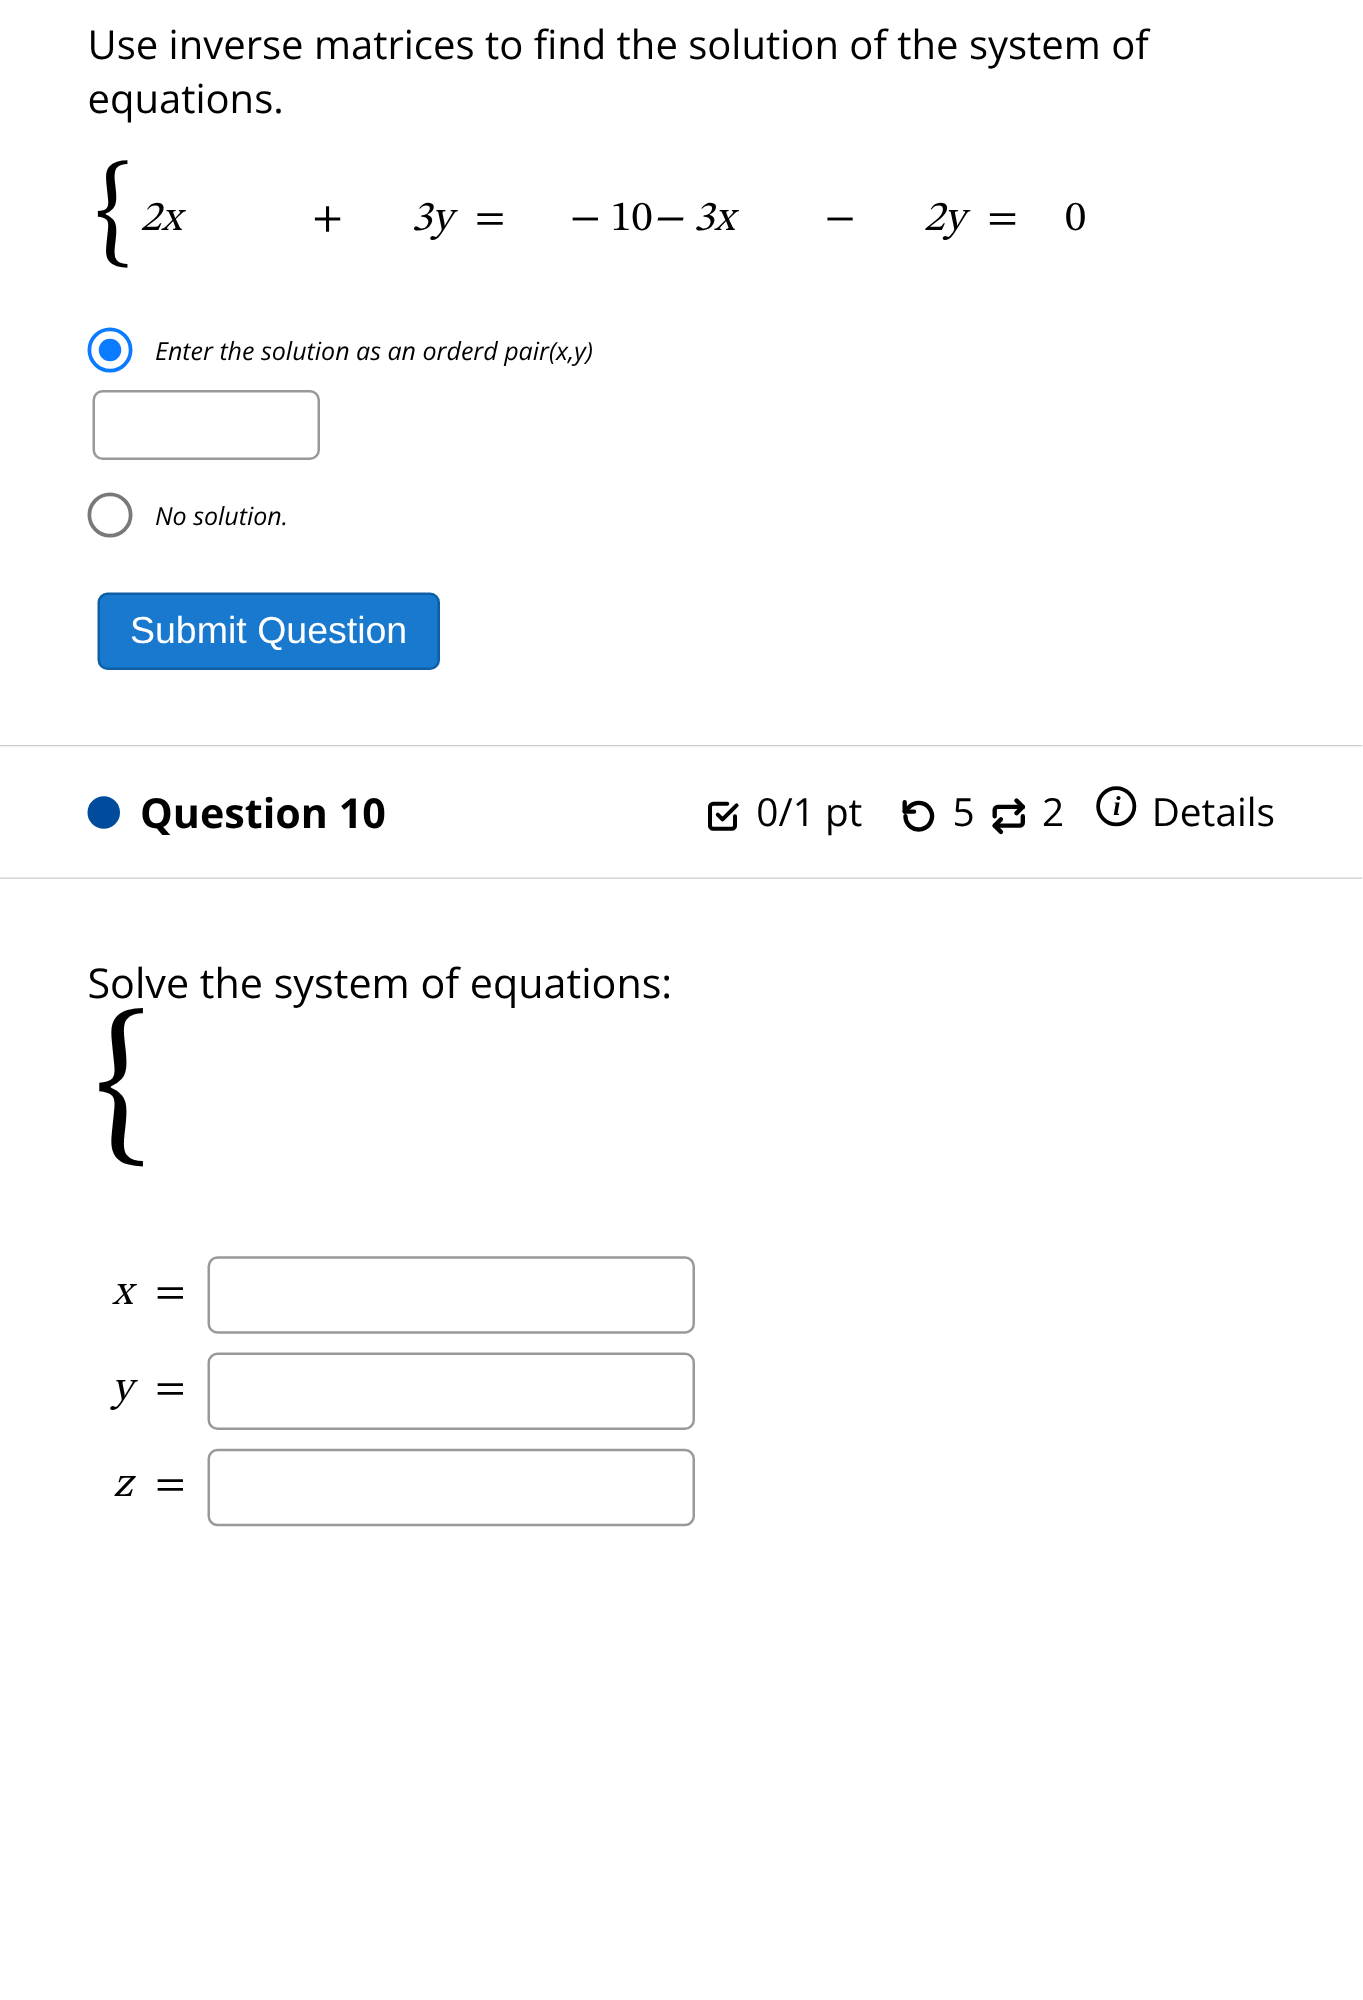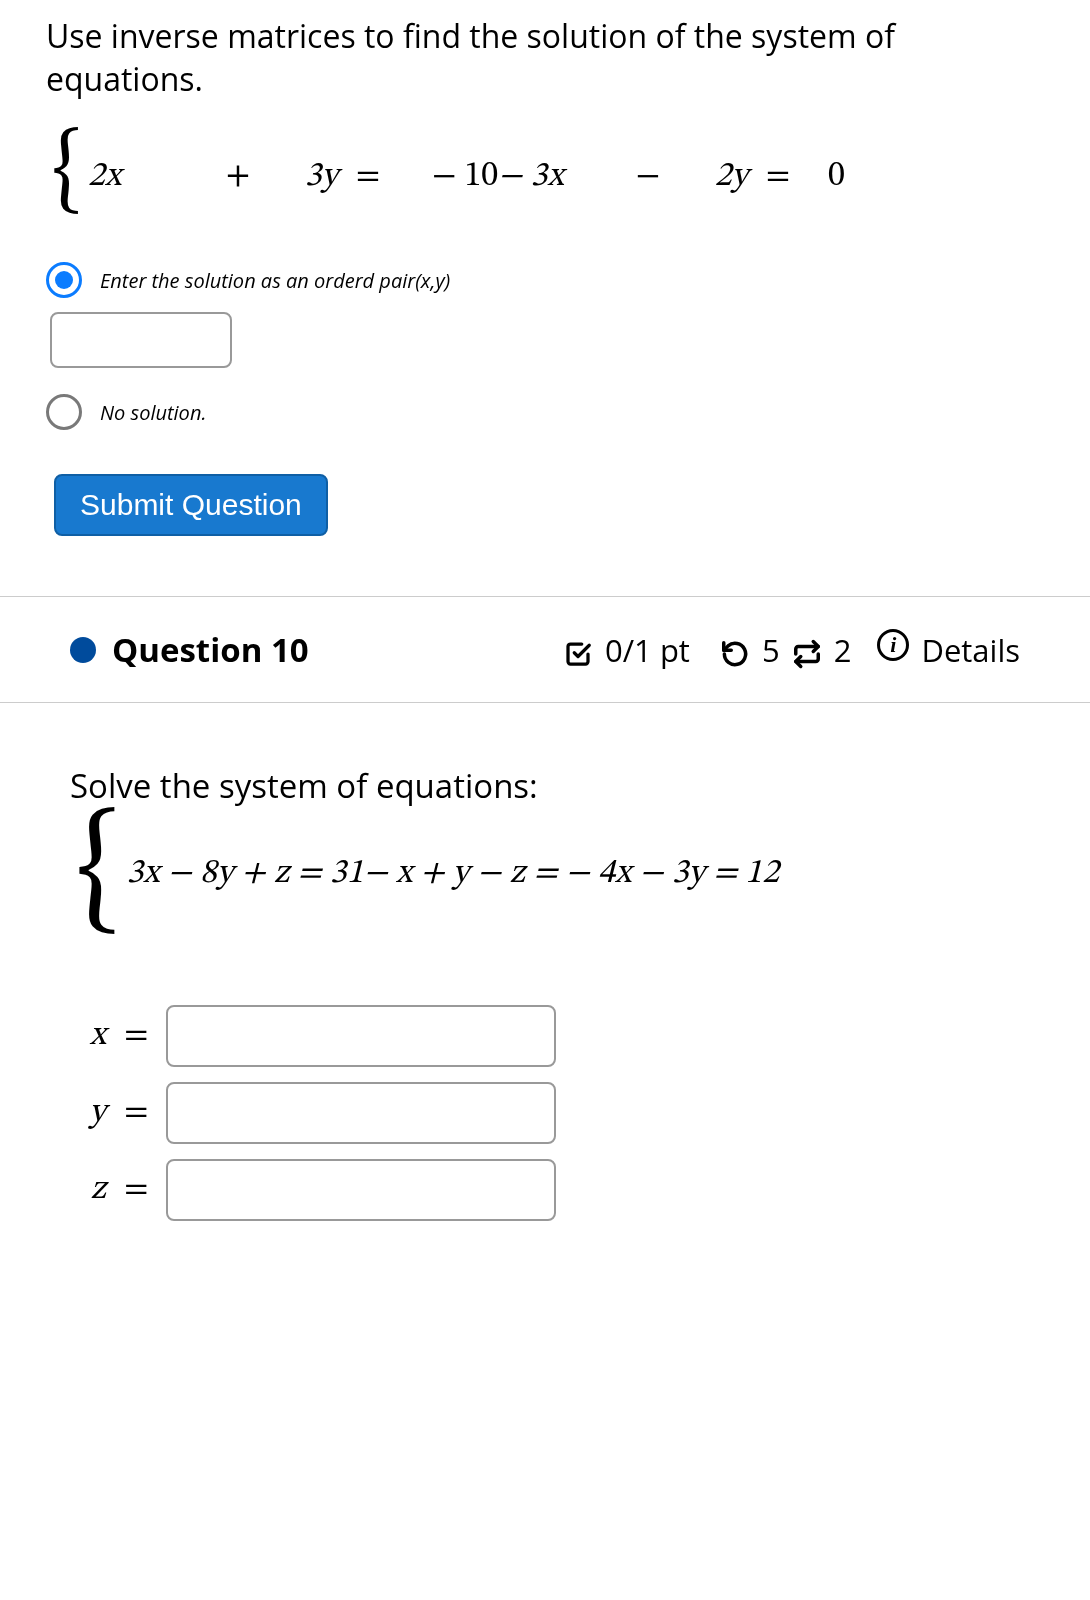--- a/index.html
+++ b/index.html
@@ -2,21 +2,21 @@
 <html><head>
 <meta charset="utf-8">
 <style>
   * { box-sizing: border-box; }
   body {
     font-family: "Open Sans", -apple-system, BlinkMacSystemFont, "Segoe UI", Helvetica, Arial, sans-serif;
     margin:0; padding:0; background:#fff; color:#000;
     font-size:28px;
   }
   .page { padding: 14px 0 40px 0; width:1090px; }
-  .pad { padding-left:46px; padding-right:70px; }
+  .pad { padding-left:70px; padding-right:70px; }
   .instr { font-size:32px; line-height:1.35; margin-bottom:30px; }
   .math { font-family: "STIX Two Math", "Cambria Math", "Latin Modern Math", "Times New Roman", serif; font-size:34px; }
   .it { font-style:italic; }
   .eqblock { display:flex; align-items:center; margin:0 0 40px 6px; }
   .brace { font-family:"Cambria Math","STIX Two Math",serif; font-size:92px; line-height:1; margin-right:6px; position:relative; top:-4px;}
   .brace3 { font-family:"Cambria Math","STIX Two Math",serif; font-size:136px; line-height:0.9; margin-right:6px; position:relative; top:-2px;}
   .eqrows { display:flex; flex-direction:row; }
   .eqrow { display:flex; align-items:baseline; }
   .cella { width:120px; text-align:left; }
   .cellop { width:60px; text-align:center; }
@@ -137,25 +137,20 @@
     </div>
   </div>
 
   <hr class="divider">
 
   <div class="q10body">
     <div class="solveinstr">Solve the system of equations:</div>
 
     <div class="eqblock math" style="margin-bottom:0;">
       <span class="brace3">{</span>
-      <div class="eqrows">
-        <div class="eqrow3 it">3x − 8y + z = 31</div>
-        <div class="eqrow3 it">− x + y − z =  − 4</div>
-        <div class="eqrow3 it">x − 3y = 12</div>
-      </div>
     </div>
 
     <div class="xyz-grid">
       <div class="xyz-row">
         <span class="xyz-lbl">x</span>
         <span class="eqsign">=</span>
         <input class="xyz-input" type="text" style="">
       </div>
       <div class="xyz-row">
         <span class="xyz-lbl">y</span>

